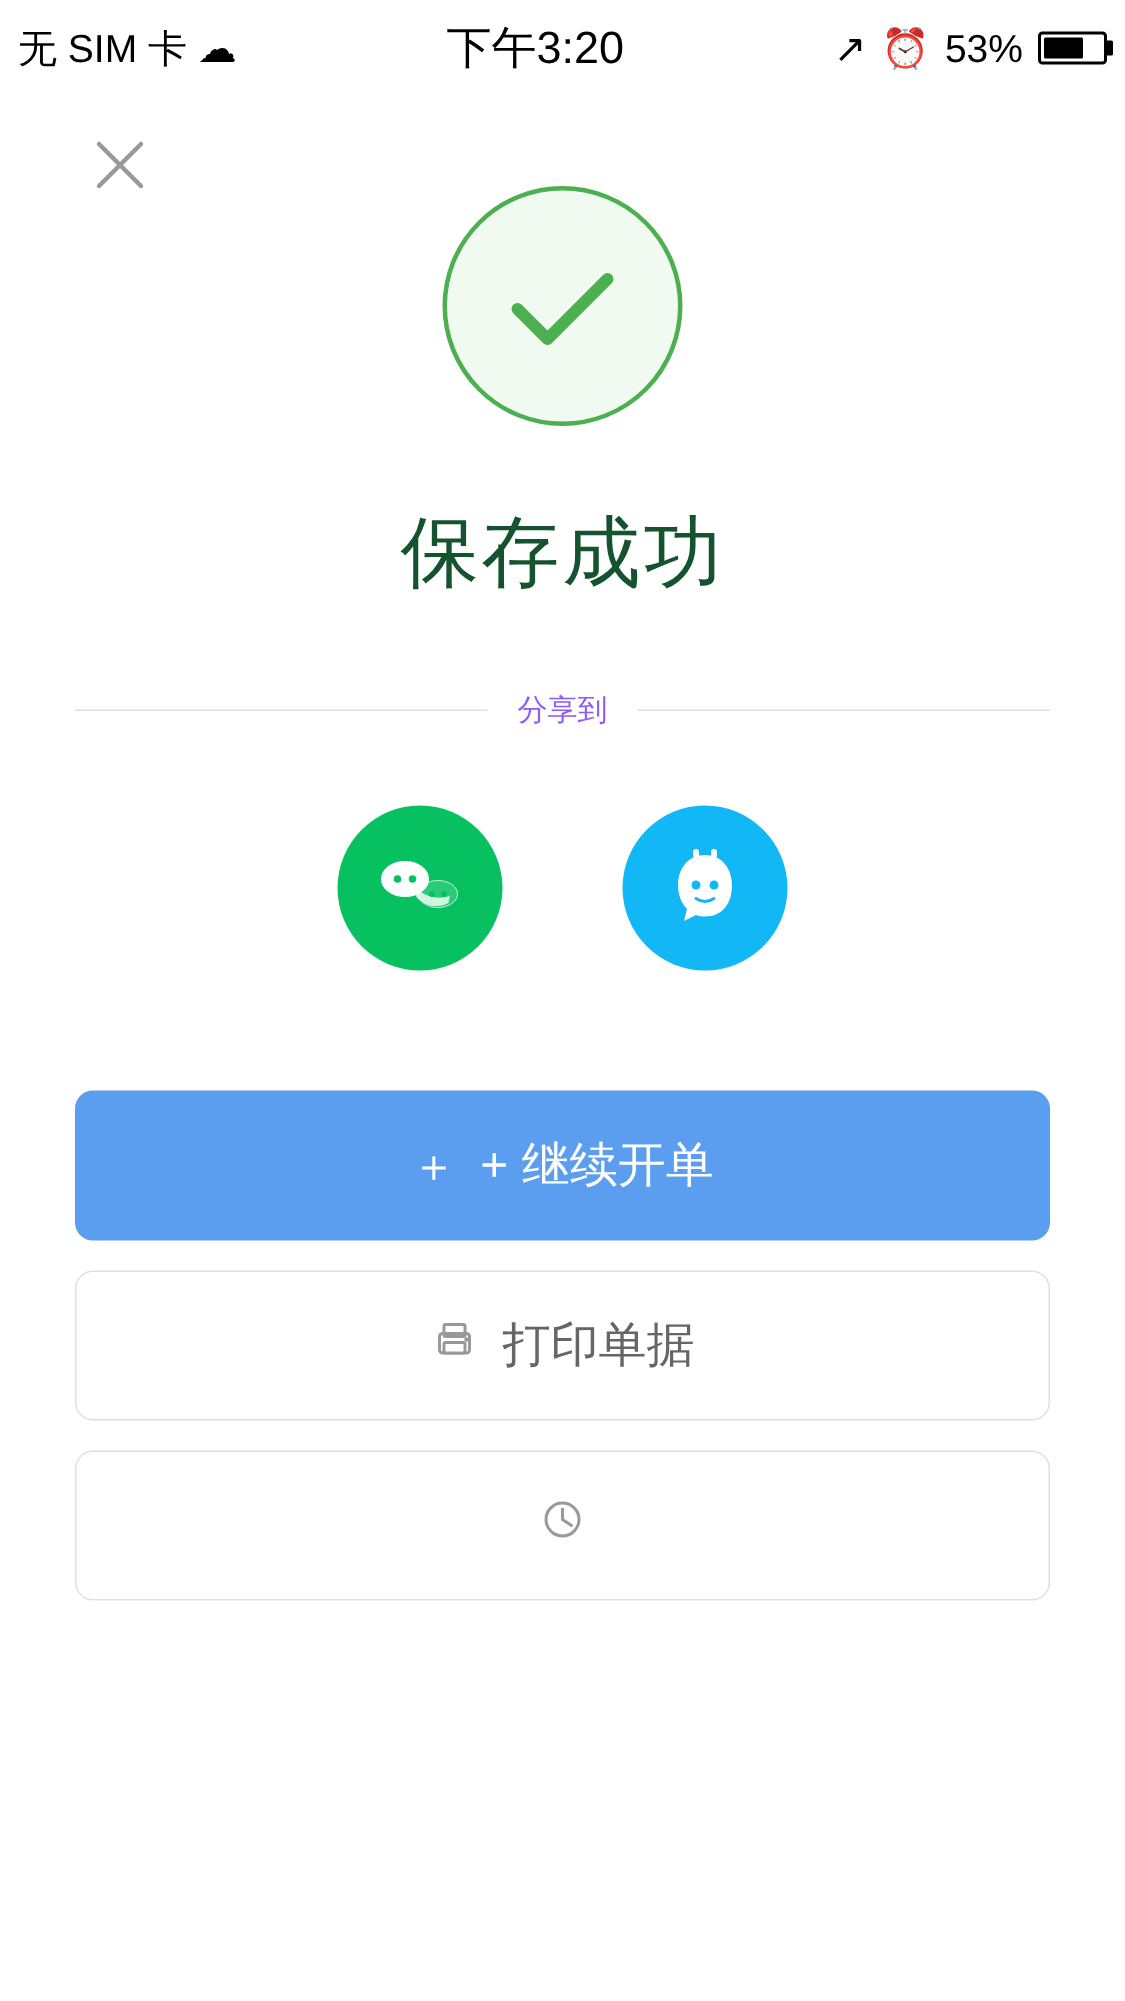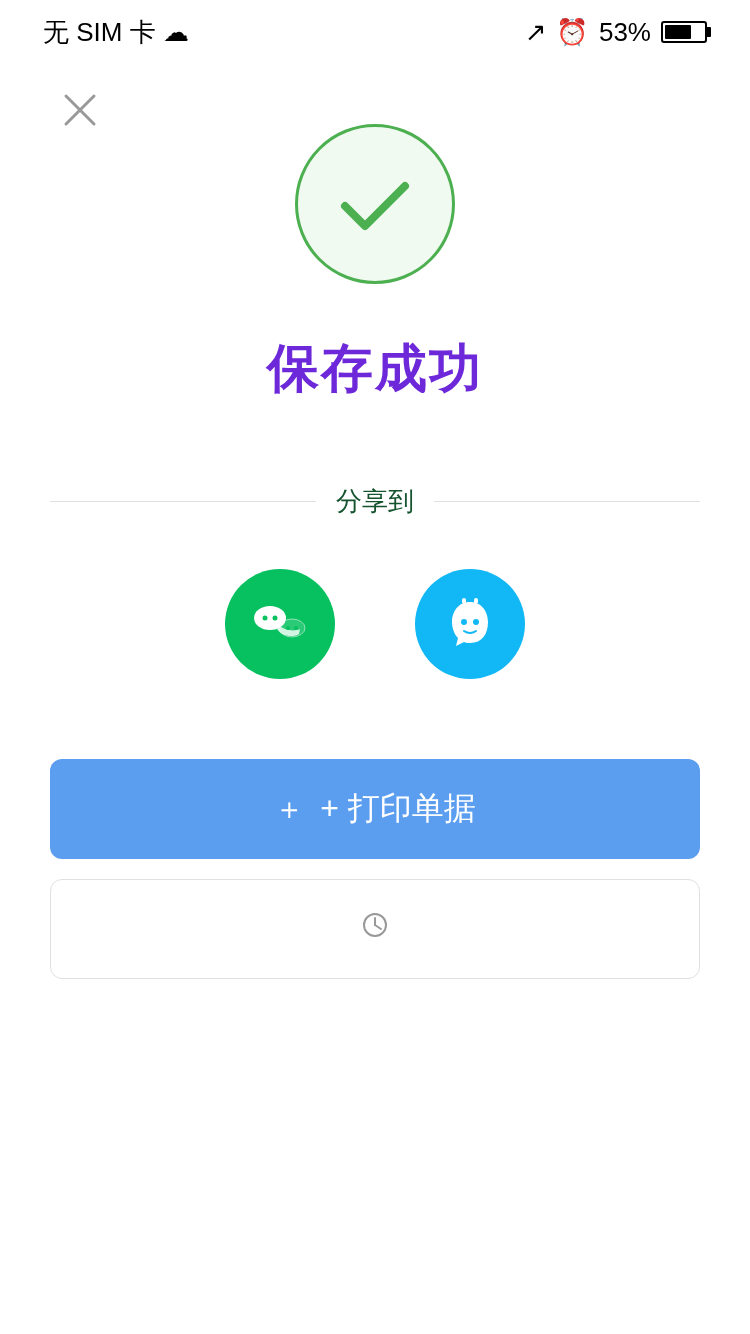--- a/index.html
+++ b/index.html
@@ -18,21 +18,21 @@
     }
 
     
     .status-bar {
       width: 100%;
       height: 64px;
       background: #ffffff;
       display: flex;
       align-items: center;
       justify-content: space-between;
-      padding: 0 43px;
+      padding: 0 12px;
       font-size: 28px;
       color: #000;
     }
 
     .status-left {
       display: flex;
       align-items: center;
       gap: 12px;
       font-size: 26px;
     }
@@ -114,44 +114,44 @@
       background: #f0faf0;
       display: flex;
       align-items: center;
       justify-content: center;
       margin-bottom: 50px;
     }
 
     
     .success-title {
       font-size: 52px;
-      color: #6d28d9;
-      font-weight: 700;
-      margin-bottom: 80px;
+      color: #14532d;
+      font-weight: 400;
+      margin-bottom: 56px;
       letter-spacing: 2px;
     }
 
     
     .divider-section {
       width: 100%;
       display: flex;
       align-items: center;
       padding: 0 50px;
       margin-bottom: 50px;
     }
 
     .divider-line {
       flex: 1;
       height: 1px;
       background: #e0e0e0;
     }
 
     .divider-text {
-      color: #14532d;
-      font-size: 26px;
+      color: #8b5cf6;
+      font-size: 20px;
       padding: 0 20px;
     }
 
     
     .share-icons {
       display: flex;
       gap: 80px;
       margin-bottom: 80px;
     }
 
@@ -216,20 +216,21 @@
       font-size: 30px;
     }
   </style>
 </head>
 <body>
 
 <div class="status-bar">
   <div class="status-left">
     <span>无 SIM 卡 ☁</span>
   </div>
+  <div class="status-center">下午3:20</div>
   <div class="status-right">
     <span>↗</span>
     <span>⏰</span>
     <span>53%</span>
     <span class="battery-bar">
       <span class="battery-fill"></span>
     </span>
   </div>
 </div>
 
@@ -280,23 +281,34 @@
         <rect x="24" y="6" width="4" height="6" rx="2" fill="white"></rect>
         <rect x="36" y="6" width="4" height="6" rx="2" fill="white"></rect>
       </svg>
     </div>
   </div>
 
   <div class="action-buttons">
 
     <button class="btn btn-primary">
       <span class="btn-icon">＋</span>
-      <span>+ 打印单据</span>
+      <span>+ 继续开单</span>
     </button>
 
+    <button class="btn btn-secondary">
+      <span>
+        <svg width="32" height="32" viewBox="0 0 32 32" fill="none" xmlns="http://www.w3.org/2000/svg">
+          <rect x="6" y="12" width="20" height="13" rx="2" stroke="#999" stroke-width="2"></rect>
+          <rect x="9" y="6" width="14" height="8" rx="1" stroke="#999" stroke-width="2"></rect>
+          <rect x="9" y="18" width="14" height="7" rx="1" fill="white" stroke="#999" stroke-width="2"></rect>
+          <circle cx="24" cy="16" r="1.5" fill="#999"></circle>
+        </svg>
+      </span>
+      <span>打印单据</span>
+    </button>
 
     <button class="btn btn-secondary">
       <span>
         <svg width="32" height="32" viewBox="0 0 32 32" fill="none" xmlns="http://www.w3.org/2000/svg">
           <circle cx="16" cy="16" r="11" stroke="#999" stroke-width="2"></circle>
           <line x1="16" y1="9" x2="16" y2="16" stroke="#999" stroke-width="2" stroke-linecap="round"></line>
           <line x1="16" y1="16" x2="22" y2="20" stroke="#999" stroke-width="2" stroke-linecap="round"></line>
         </svg>
       </span>
     </button>

